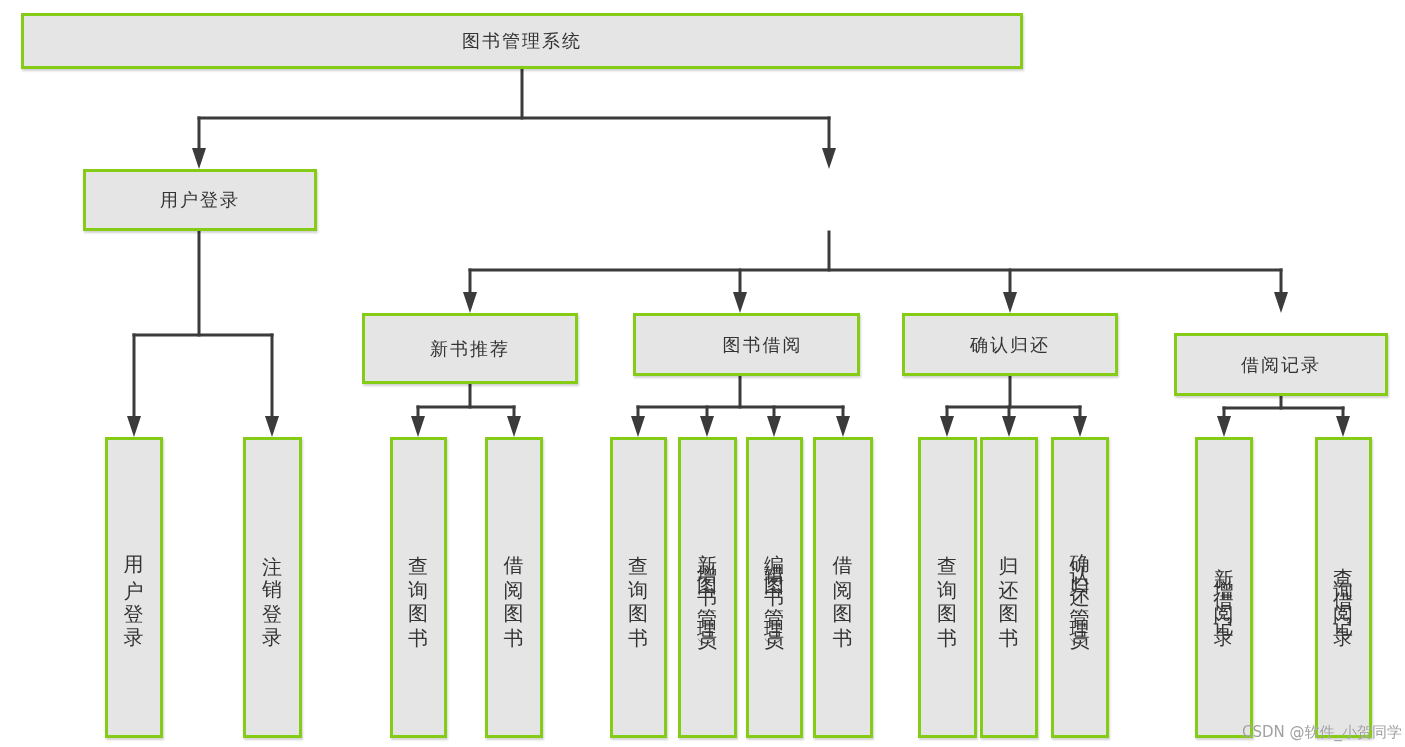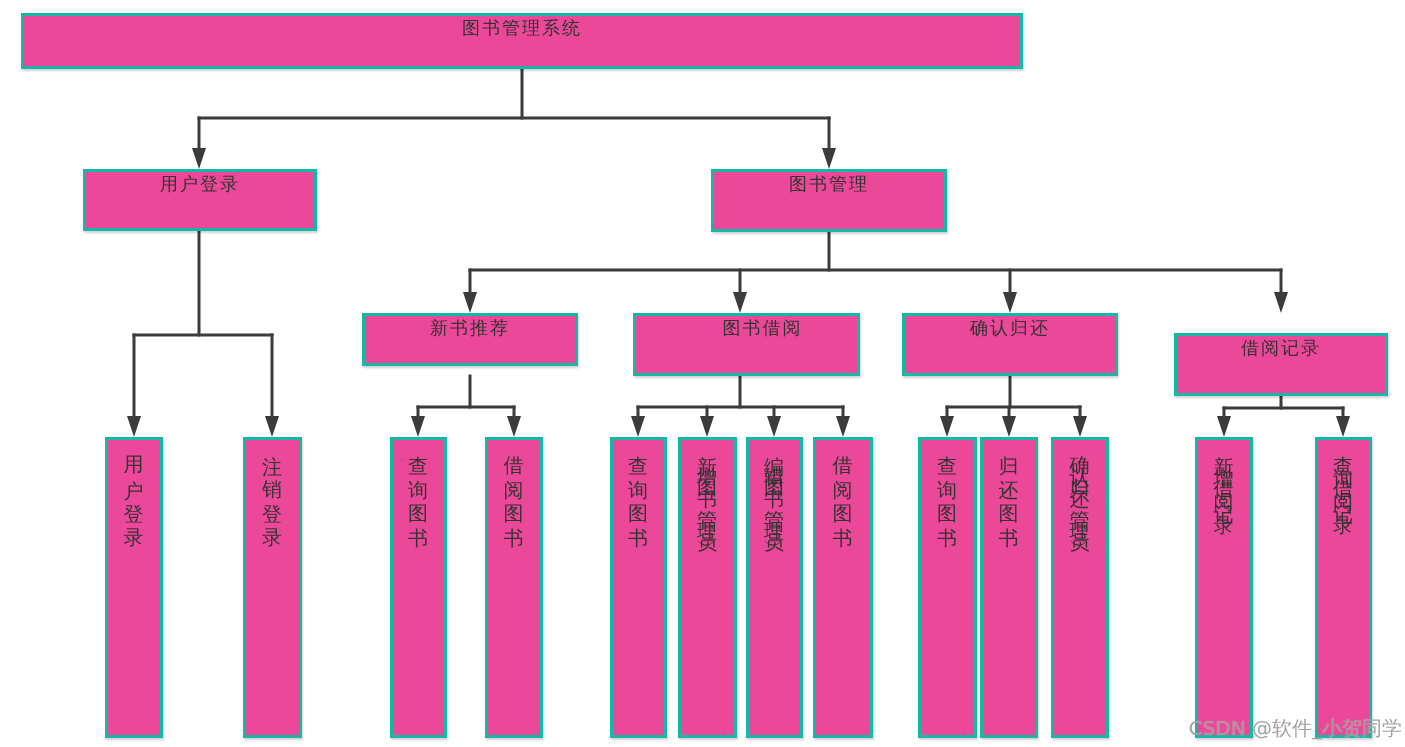--- a/index.html
+++ b/index.html
@@ -8,44 +8,44 @@
     width: 1405px;
     height: 747px;
     background: #ffffff;
     font-family: "DejaVu Sans", "Liberation Sans", sans-serif;
     overflow: hidden;
   }
   #edges { position: absolute; left: 0; top: 0; width: 1405px; height: 747px; }
   .node {
     position: absolute;
     box-sizing: border-box;
-    border: 3px solid #14b8a6;
-    background: #ec4899;
+    border: 3px solid #84cc16;
+    background: #e5e5e5;
     display: flex;
-    align-items: flex-start;
+    align-items: center;
     justify-content: center;
     color: #333333;
     box-shadow: 1px 2px 2px rgba(0,0,0,0.18);
   }
   .hnode { font-size: 18px; letter-spacing: 2px; white-space: nowrap; }
   .vnode span {
     writing-mode: vertical-rl;
     text-orientation: mixed;
     font-size: 20px;
     line-height: 1;
     color: #333333;
   }
   .vnode.spread span { letter-spacing: 24px; }
   .vnode.normal span { letter-spacing: 12px; }
   .vnode.tight  span { letter-spacing: 11px; }
   #watermark {
     position: absolute;
     right: 3px;
     bottom: 5px;
-    font-size: 20px;
+    font-size: 15px;
     color: rgba(148,148,148,0.88);
     white-space: nowrap;
     text-shadow: 0 0 1px rgba(255,255,255,0.6);
   }
   .edge { stroke: #3b3b3b; stroke-width: 3; fill: none; stroke-linecap: square; }
   .arrow { fill: #3b3b3b; stroke: none; }
 </style>
 </head>
 <body>
 
@@ -127,25 +127,22 @@
     </g>
   </svg>
 
   <div class="node hnode" style="left:21px; top:13px; width:1002px; height:56px;">
     <span>图书管理系统</span>
   </div>
 
   <div class="node hnode" style="left:83px; top:169px; width:234px; height:62px;">
     <span>用户登录</span>
   </div>
-  <div class="node hnode" style="left:711px; top:169px; width:236px; height:63px;">
-    <span>图书管理</span>
-  </div>
 
-  <div class="node hnode" style="left:362px; top:313px; width:216px; height:53px;">
+  <div class="node hnode" style="left:362px; top:313px; width:216px; height:71px;">
     <span>新书推荐</span>
   </div>
   <div class="node hnode" style="left:633px; top:313px; width:227px; height:63px;padding-left:32px;">
     <span>图书借阅</span>
   </div>
   <div class="node hnode" style="left:902px; top:313px; width:216px; height:63px;">
     <span>确认归还</span>
   </div>
   <div class="node hnode" style="left:1174px; top:313px; width:214px; height:63px;margin-top:20px;">
     <span>借阅记录</span>

